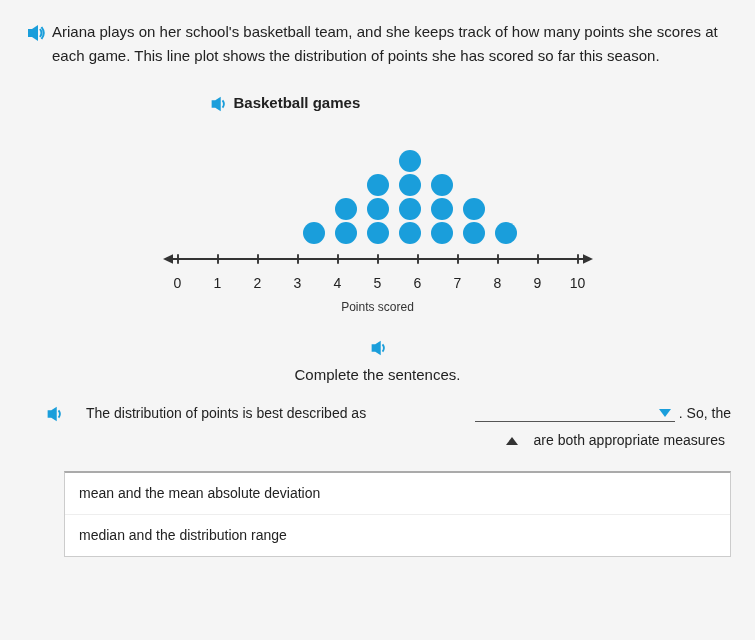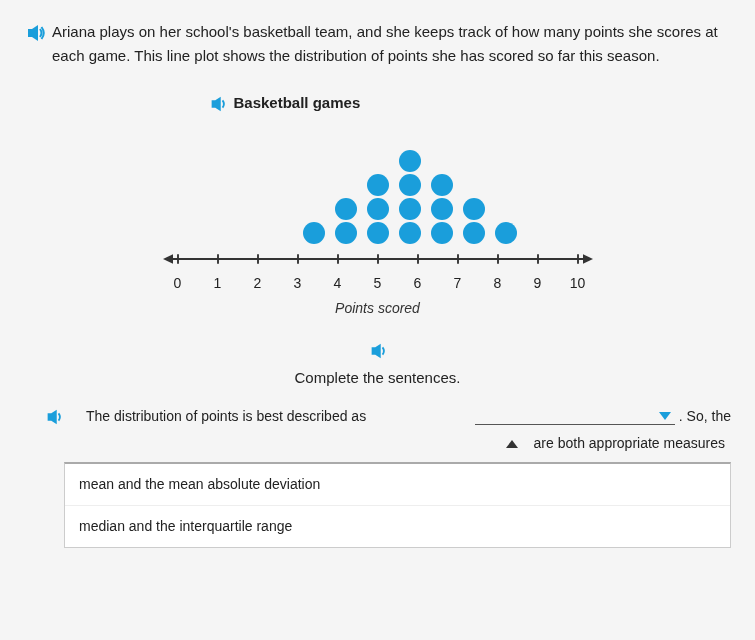--- a/index.html
+++ b/index.html
@@ -97,24 +97,23 @@
       padding: 0 4px;
     }
 
     .axis-label {
       width: 32px;
       text-align: center;
       font-size: 14px;
     }
 
     .axis-title {
-      font-size: 14px;
+      font-size: 12px;
       margin-top: 4px;
       color: #333;
-      font-style: italic;
     }
 
     .complete-section {
       display: flex;
       align-items: center;
       gap: 6px;
       margin-bottom: 16px;
       flex-direction: column;
     }
 
@@ -151,21 +150,21 @@
     .so-text {
       font-size: 14px;
       white-space: nowrap;
     }
 
     .second-row {
       display: flex;
       align-items: center;
       justify-content: flex-end;
       gap: 16px;
-      margin-bottom: 8px;
+      margin-bottom: 20px;
       padding-right: 6px;
     }
 
     .triangle-up {
       width: 0;
       height: 0;
       border-left: 6px solid transparent;
       border-right: 6px solid transparent;
       border-bottom: 8px solid #333;
       display: inline-block;
@@ -334,15 +333,15 @@
     </div>
   </div>
 
   <div class="second-row">
     <span class="triangle-up"></span>
     <span class="both-measures-text">are both appropriate measures</span>
   </div>
 
   <div class="dropdown-options" id="dropdown-options">
       <div class="dropdown-option">mean and the mean absolute deviation</div>
-      <div class="dropdown-option">median and the interquartile range</div>
+      <div class="dropdown-option">median and the distribution range</div>
     </div>
 </div>
 
 </body></html>

